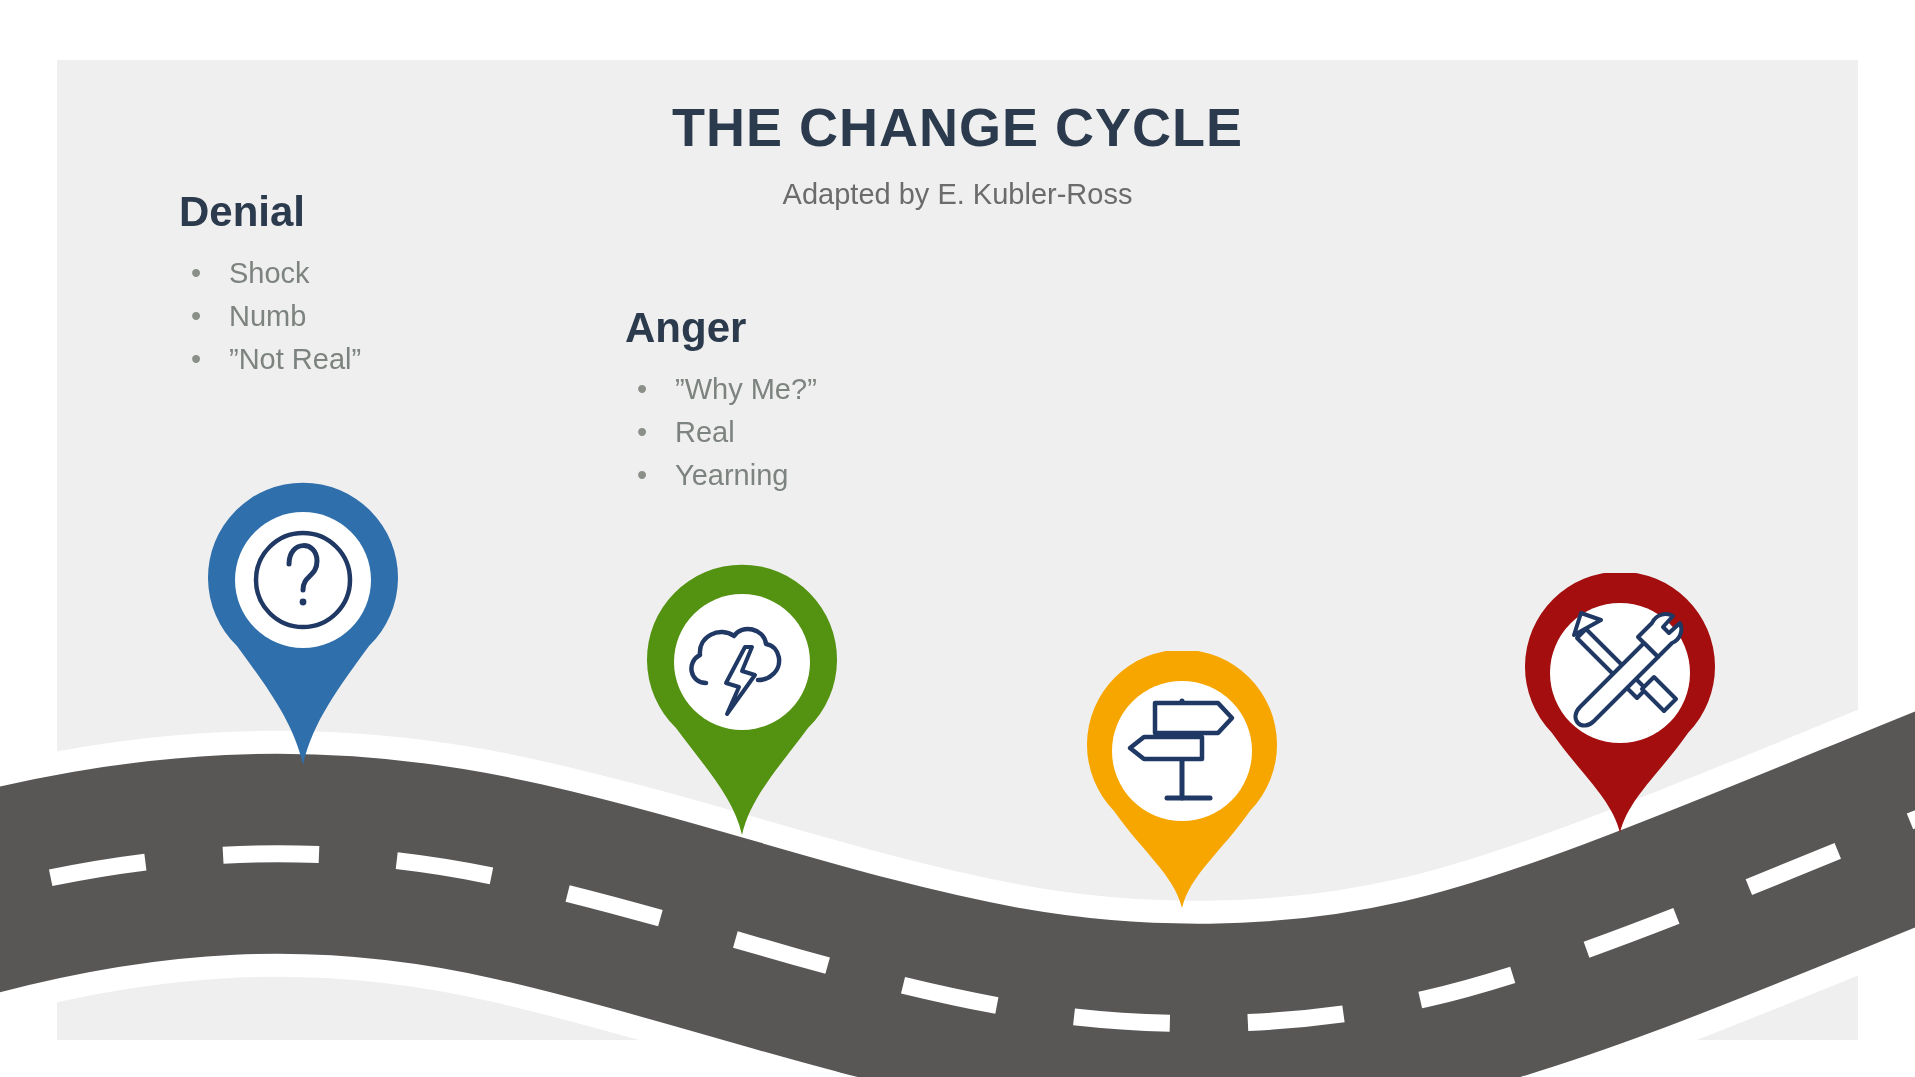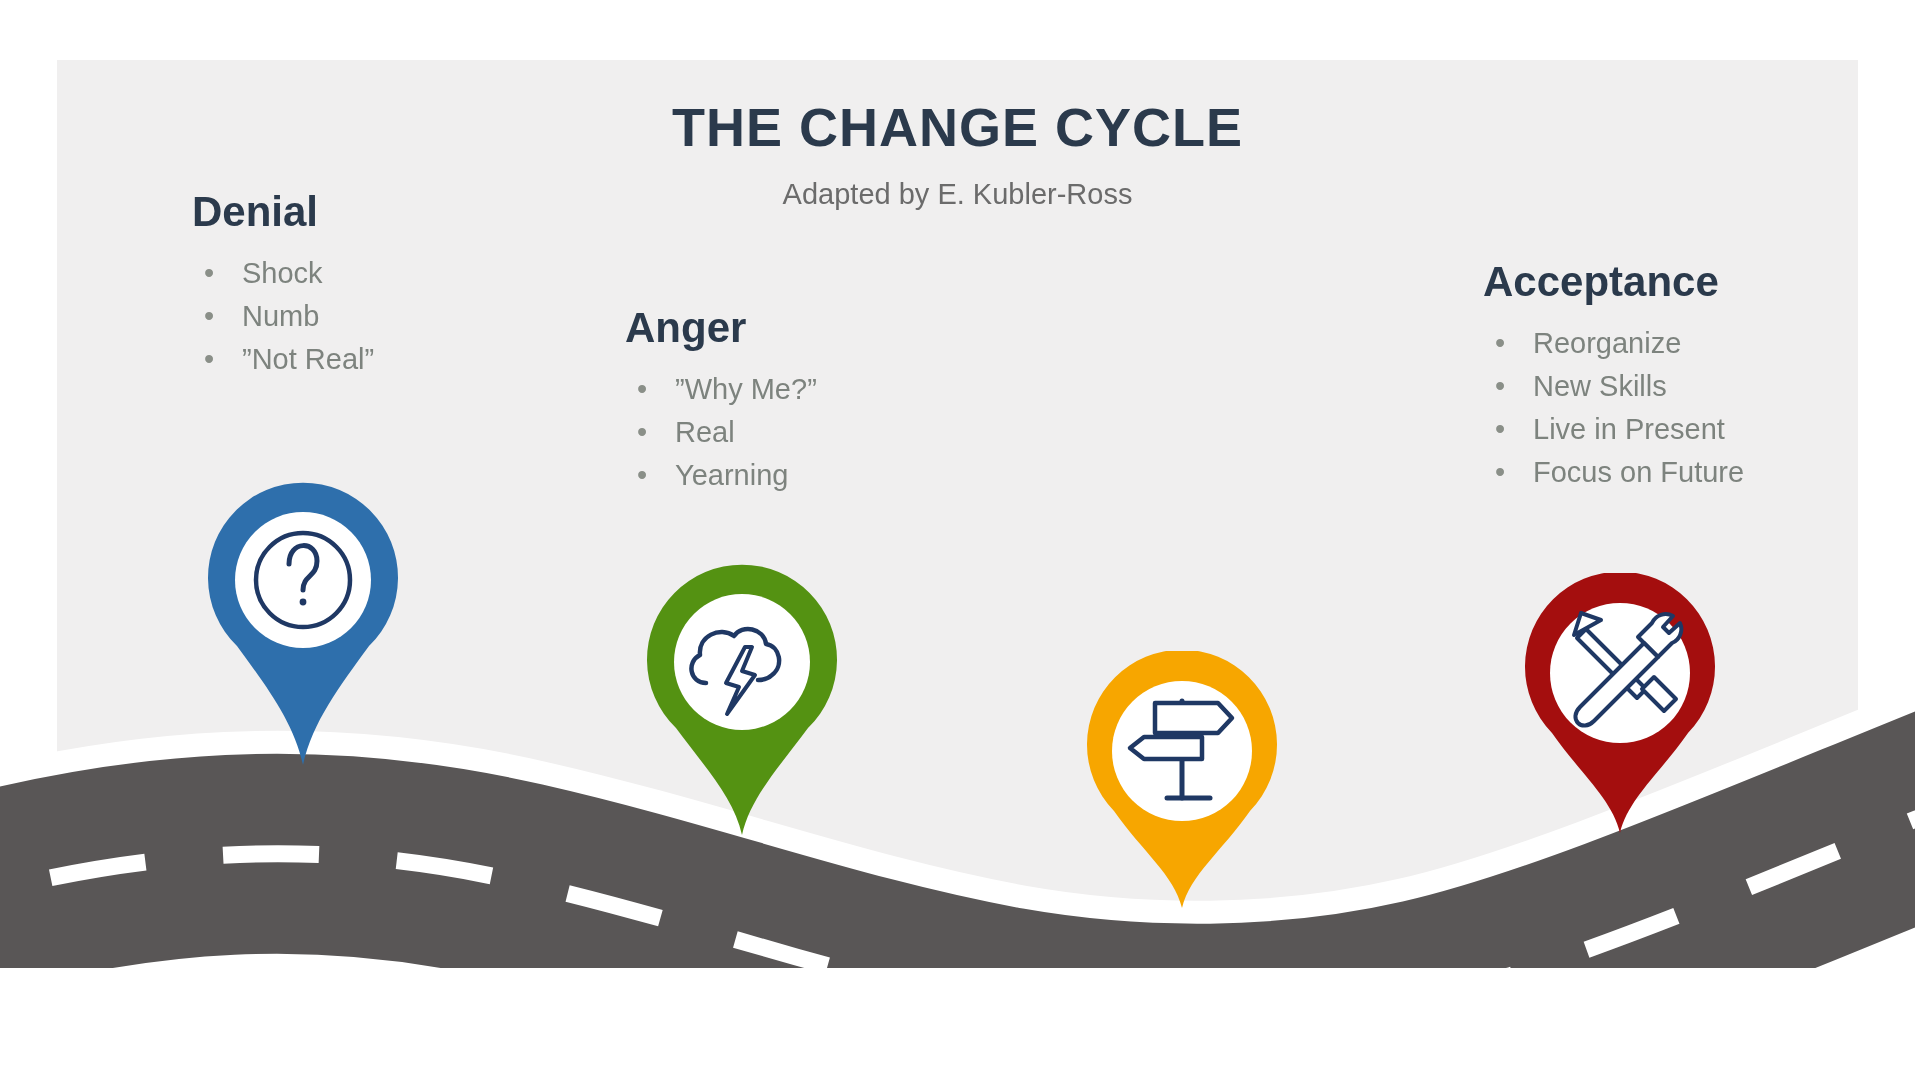--- a/index.html
+++ b/index.html
@@ -1,16 +1,16 @@
 <!DOCTYPE html>
 <html><head>
 <meta charset="utf-8">
 <style>
   html,body{margin:0;padding:0;background:#ffffff;}
-  .page{position:relative;width:1915px;height:968px;overflow:hidden;background:#ffffff;
+  .page{position:relative;width:1915px;height:1077px;overflow:hidden;background:#ffffff;
         font-family:"Liberation Sans", sans-serif;}
   .panel{position:absolute;left:57px;top:60px;width:1801px;height:980px;background:#F0EFEF;}
   .road-svg{position:absolute;left:0;top:0;width:1915px;height:1077px;}
   .pin{position:absolute;}
   .title-block{position:absolute;left:0;top:96px;width:1915px;text-align:center;}
   .title-block h1{margin:0;font-size:54px;font-weight:800;letter-spacing:1px;color:#2B3A4C;}
   .subtitle{margin-top:20px;font-size:29px;color:#6B6B6B;}
   .stage{position:absolute;}
   .stage h2{margin:0 0 16px 0;font-size:42px;font-weight:800;color:#2B3A4C;}
   .stage ul{list-style:none;margin:8px;padding:0;}
@@ -72,42 +72,33 @@
       <path class="icon-fill" stroke-width="4" d="M118 64 L132 50 A15 15 0 0 1 153 43 L143 54 L149 60 L160 50 A15 15 0 0 1 152 70 L138 84 Z"></path>
       <path class="icon-fill" stroke-width="4" d="M124 70 L60 134 C 48 146 62 160 74 148 L138 84 Z"></path>
     </g>
   </svg>
 
   <div class="title-block">
     <h1>THE CHANGE CYCLE</h1>
     <div class="subtitle">Adapted by E. Kubler-Ross</div>
   </div>
 
-  <div class="stage" style="left:192px;top:188px;">
+  <div class="stage" style="left:179px;top:188px;">
     <h2>Denial</h2>
     <ul>
         <li>Shock</li>
         <li>Numb</li>
         <li>”Not Real”</li>
       </ul>
   </div>
 
   <div class="stage" style="left:625px;top:304px;">
     <h2>Anger</h2>
     <ul>
         <li>”Why Me?”</li>
         <li>Real</li>
         <li>Yearning</li>
       </ul>
   </div>
 
 
-  <div class="stage" style="left:1483px;top:258px;">
-    <h2>Acceptance</h2>
-    <ul>
-        <li>Reorganize</li>
-        <li>New Skills</li>
-        <li>Live in Present</li>
-        <li>Focus on Future</li>
-      </ul>
-  </div>
 
 </div>
 
 </body></html>

